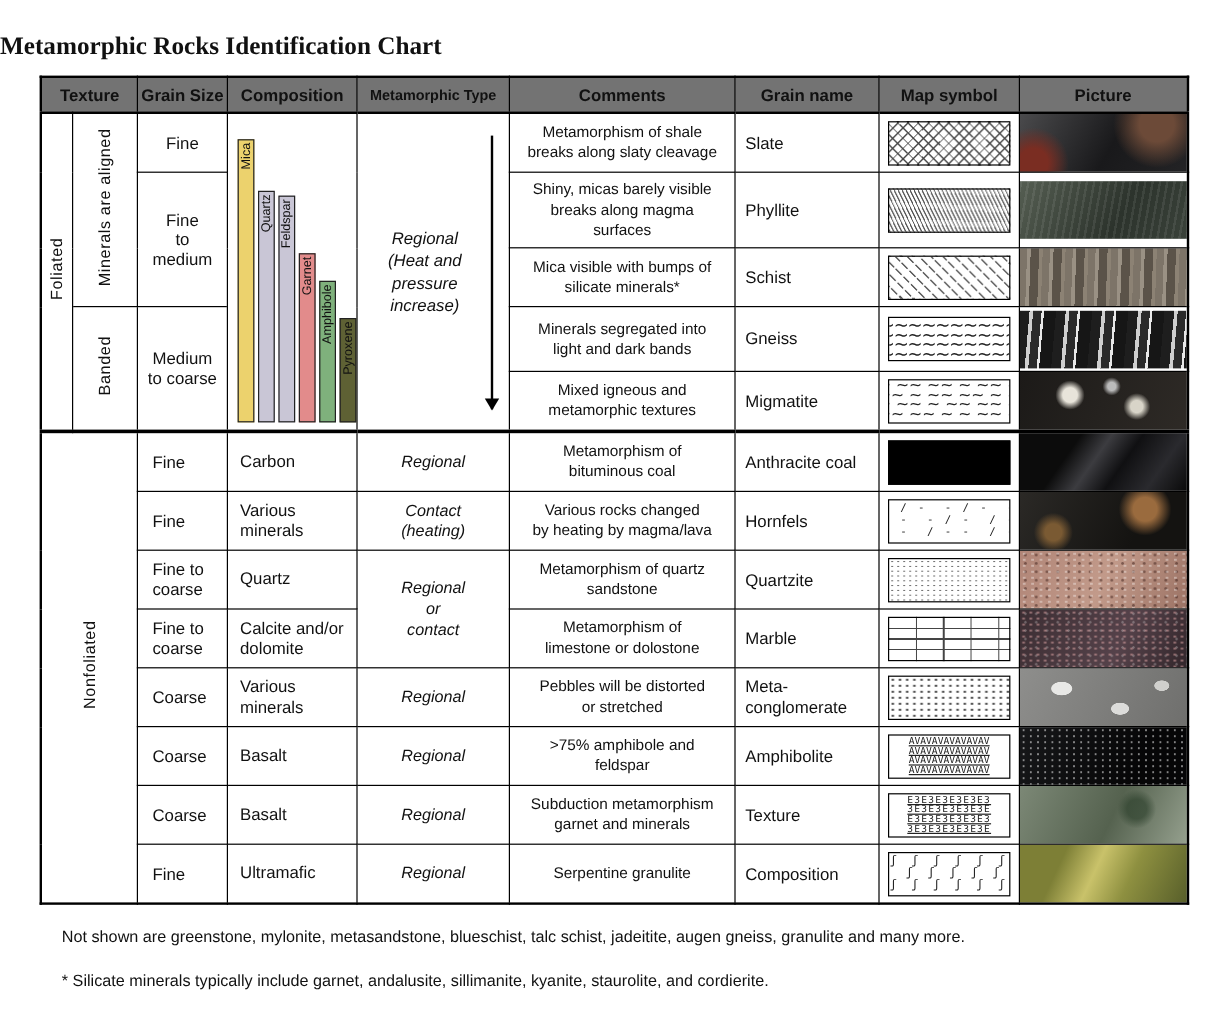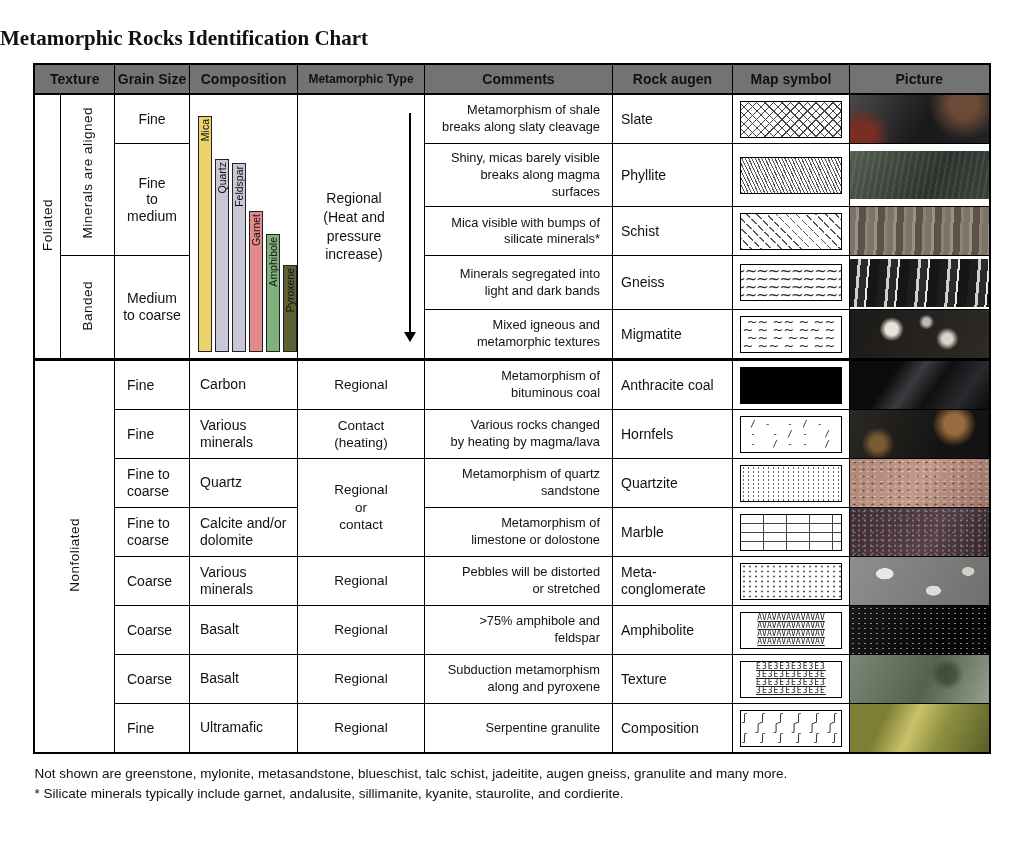--- a/index.html
+++ b/index.html
@@ -9,22 +9,22 @@
   table.chart{border-collapse:collapse;table-layout:fixed;margin:0 auto;width:955px;border:2.5px solid #000;}
   th,td{border:1px solid #000;vertical-align:middle;padding:0;box-sizing:border-box;}
   thead th{background:#737373;font-size:14px;font-weight:bold;height:30px;padding:2px;border-bottom:2px solid #000;}
   thead th.small{font-size:12px;}
   tbody tr{height:49px;}
   tr.sec td{border-top:3px solid #000;}
 
   td.grain{text-align:center;font-size:14px;white-space:pre-line;line-height:1.2;}
   td.grain.nf{text-align:left;padding-left:12px;}
   td.comp{text-align:left;padding-left:10px;font-size:14px;white-space:pre-line;line-height:1.25;}
-  td.type{text-align:center;font-size:13.5px;white-space:pre-line;line-height:1.3;}
-  td.comment{text-align:right;padding:4px 12px;font-size:12.8px;white-space:pre-line;line-height:1.3;}
+  td.type{text-align:center;font-size:13.5px;white-space:pre-line;line-height:1.3;font-style:italic;}
+  td.comment{text-align:center;padding:4px 12px;font-size:12.8px;white-space:pre-line;line-height:1.3;}
   td.rock{text-align:left;padding:4px 8px;font-size:14px;white-space:pre-line;line-height:1.2;}
   td.symcell{padding:2px;}
   td.piccell{padding:0;}
 
   .vert-cell{text-align:center;}
   .vert{writing-mode:vertical-rl;transform:rotate(180deg);display:inline-block;font-size:13.5px;letter-spacing:.5px;}
 
   .comp-cell{padding:0;vertical-align:bottom;}
   .bars{height:236px;display:flex;align-items:flex-end;gap:3px;padding:0 4px 6px 8px;}
   .bar{width:14px;border:1px solid #222;box-sizing:border-box;display:flex;justify-content:center;align-items:flex-start;}
@@ -63,21 +63,21 @@
   [data-pic="anthracite"]{background:linear-gradient(125deg,#0c0c0c 0 30%,#3c3c40 45%,#101012 60%,#2a2a2e 80%,#0a0a0a);}
   [data-pic="hornfels"]{background:radial-gradient(circle at 75% 30%,#9a6b3e 0 9%,transparent 20%),radial-gradient(circle at 20% 70%,#7a5a33 0 6%,transparent 14%),linear-gradient(115deg,#2b2926,#141311 70%);}
   [data-pic="quartzite"]{background-image:radial-gradient(rgba(255,255,255,.35) 1px,transparent 1.6px),radial-gradient(rgba(60,30,25,.5) 1px,transparent 1.6px),linear-gradient(115deg,#b08577,#c29a8a 50%,#9c7365);background-size:7px 5px,9px 7px,100% 100%;}
   [data-pic="marble"]{background-image:radial-gradient(rgba(230,170,170,.5) 1px,transparent 1.5px),radial-gradient(rgba(255,255,255,.25) 1px,transparent 1.4px),linear-gradient(115deg,#3c2e33,#55424a 60%,#32262b);background-size:6px 5px,9px 7px,100% 100%;}
   [data-pic="metaconglomerate"]{background:radial-gradient(ellipse 14px 9px at 25% 35%,#e8e8e6 0 60%,transparent 65%),radial-gradient(ellipse 12px 8px at 60% 70%,#dcdcda 0 60%,transparent 65%),radial-gradient(ellipse 10px 7px at 85% 30%,#cfcfcc 0 60%,transparent 65%),linear-gradient(115deg,#8e8e8c,#6f6f6d);}
   [data-pic="amphibolite"]{background-image:radial-gradient(rgba(255,255,255,.5) .7px,transparent 1.1px),linear-gradient(115deg,#17181a,#060607 70%);background-size:6px 5px,100% 100%;}
   [data-pic="eclogite"]{background:radial-gradient(circle at 70% 40%,rgba(40,60,40,.6) 0 8%,transparent 16%),linear-gradient(115deg,#7c8876,#55624f 55%,#95a08e);}
   [data-pic="serpentinite"]{background:linear-gradient(115deg,#7d7f36 0 25%,#c9c26a 45%,#8e9040 65%,#585f2a);}
 
   .footnotes{width:955px;margin:10px auto 0;font-size:13.5px;line-height:1.45;}
-  .footnotes p{margin:0;}
+  .footnotes p{margin:17px;}
 </style>
 </head>
 <body>
 
 <div class="page">
   <h1 class="title">Metamorphic Rocks Identification Chart</h1>
 
   <table class="chart">
     <colgroup>
       <col style="width:26px">
@@ -90,21 +90,21 @@
         <col style="width:117px">
         <col style="width:140px">
     </colgroup>
     <thead>
       <tr>
         <th colspan="2">Texture</th>
         <th>Grain Size</th>
         <th>Composition</th>
         <th class="small">Metamorphic Type</th>
         <th>Comments</th>
-        <th>Rock augen</th>
+        <th>Grain name</th>
         <th>Map symbol</th>
         <th>Picture</th>
       </tr>
     </thead>
     <tbody>
 
       <tr>
         <td class="vert-cell" rowspan="5"><div class="vert">Foliated</div></td>
         <td class="vert-cell" rowspan="3"><div class="vert">Minerals are aligned</div></td>
         <td class="grain">Fine</td>
@@ -334,21 +334,21 @@
         <td class="piccell">
             <div class="pic" data-pic="amphibolite"></div>
           </td>
       </tr>
 
       <tr>
         <td class="grain nf">Coarse</td>
         <td class="comp">Basalt</td>
         <td class="type">Regional</td>
         <td class="comment">Subduction metamorphism
-along and pyroxene</td>
+garnet and minerals</td>
         <td class="rock">Texture</td>
         <td class="symcell">
             <div class="sym" data-pattern="eclogite-e3">
               <span class="symtext">E3E3E3E3E3E3
 3E3E3E3E3E3E
 E3E3E3E3E3E3
 3E3E3E3E3E3E</span>
             </div>
           </td>
         <td class="piccell">

